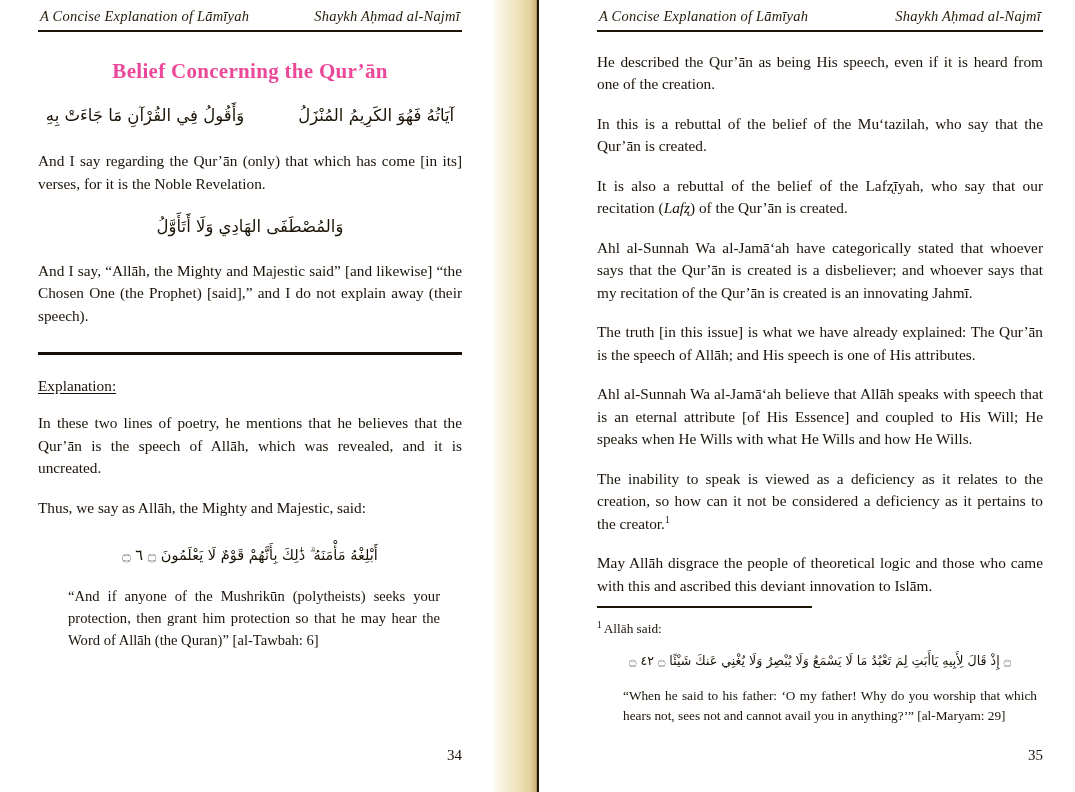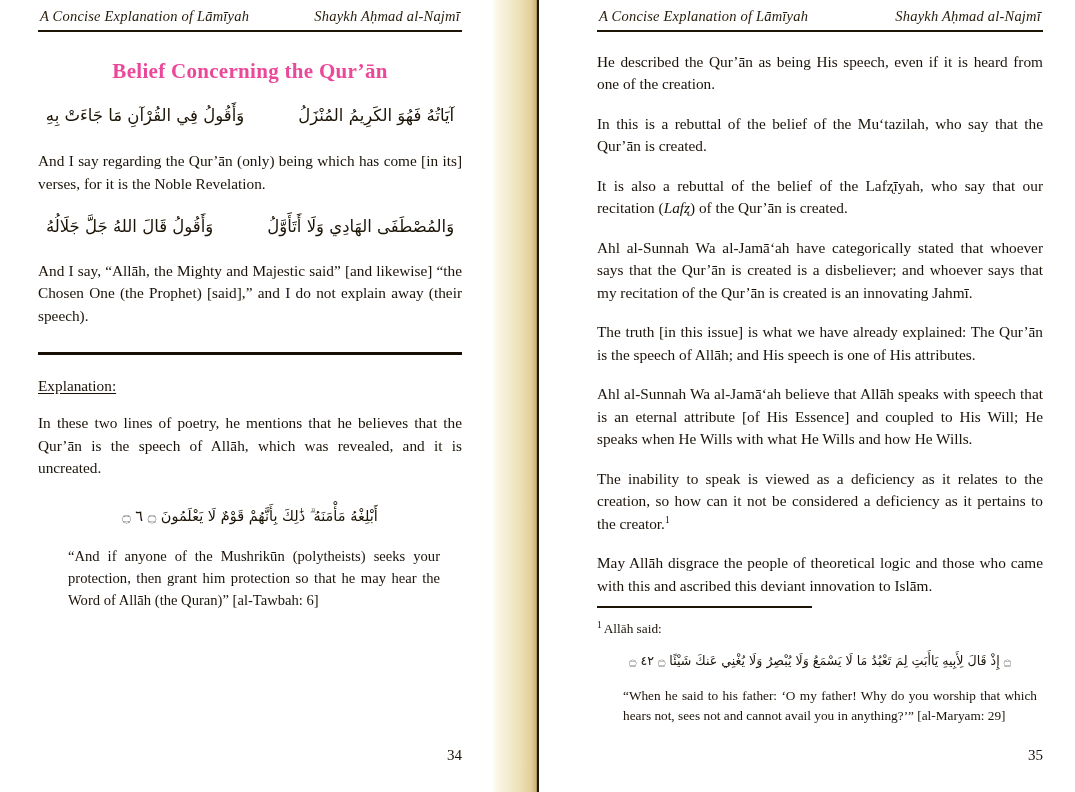--- a/index.html
+++ b/index.html
@@ -219,34 +219,34 @@
     </div>
     <div class="head-rule"></div>
 
     <h1 class="chapter-title">Belief Concerning the Qur’ān</h1>
 
     <div class="arabic poetry-line">
       <span class="poetry-hemistich">وَأَقُولُ فِي القُرْآنِ مَا جَاءَتْ بِهِ</span>
       <span class="poetry-hemistich">آيَاتُهُ فَهُوَ الكَرِيمُ المُنْزَلُ</span>
     </div>
 
-    <p class="body first">And I say regarding the Qur’ān (only) being which has come [in its] verses, for it is the Noble Revelation.</p>
+    <p class="body first">And I say regarding the Qur’ān (only) that which has come [in its] verses, for it is the Noble Revelation.</p>
 
     <div class="arabic poetry-line">
-      <span class="poetry-hemistich">وَأَقُولُ قَالَ اللهُ جَلَّ جَلَالُهُ</span>
       <span class="poetry-hemistich">وَالمُصْطَفَى الهَادِي وَلَا أَتَأَوَّلُ</span>
     </div>
 
     <p class="body">And I say, “Allāh, the Mighty and Majestic said” [and likewise] “the Chosen One (the Prophet) [said],” and I do not explain away (their speech).</p>
 
     <div class="section-rule"></div>
 
     <p class="sub-head">Explanation:</p>
 
     <p class="body">In these two lines of poetry, he mentions that he believes that the Qur’ān is the speech of Allāh, which was revealed, and it is uncreated.</p>
+    <p class="body">Thus, we say as Allāh, the Mighty and Majestic, said:</p>
 
     <div class="arabic quran-block">
       <span class="aya-line">أَبْلِغْهُ مَأْمَنَهُ ۗ ذَٰلِكَ بِأَنَّهُمْ قَوْمٌ لَا يَعْلَمُونَ ۝ ٦ ۝</span>
     </div>
 
     <blockquote class="translation">“And if anyone of the Mushrikūn (polytheists) seeks your protection, then grant him protection so that he may hear the Word of Allāh (the Quran)” [al-Tawbah: 6]</blockquote>
 
     <div class="folio folio-left">34</div>
   </div>
 

